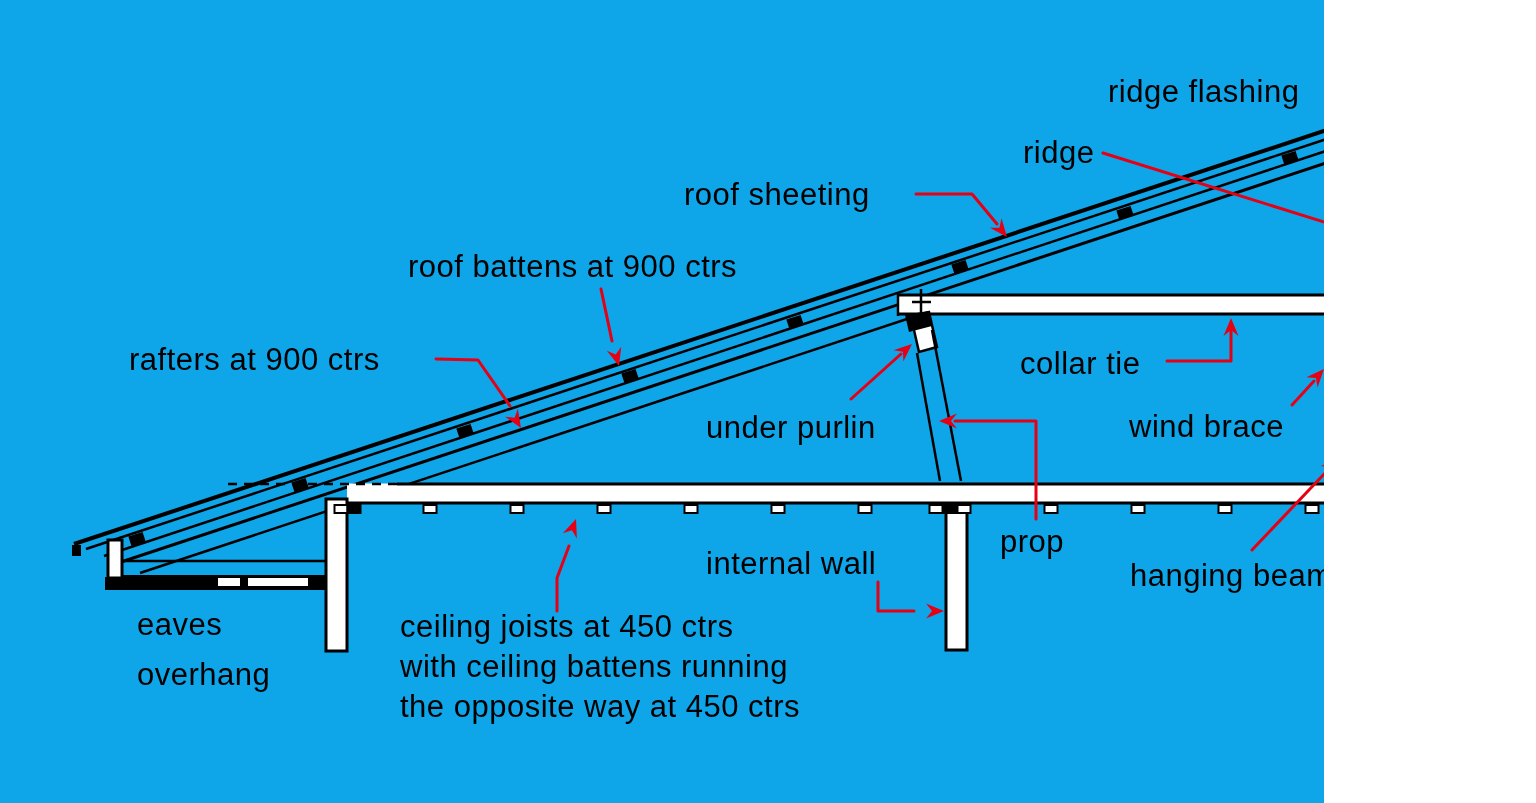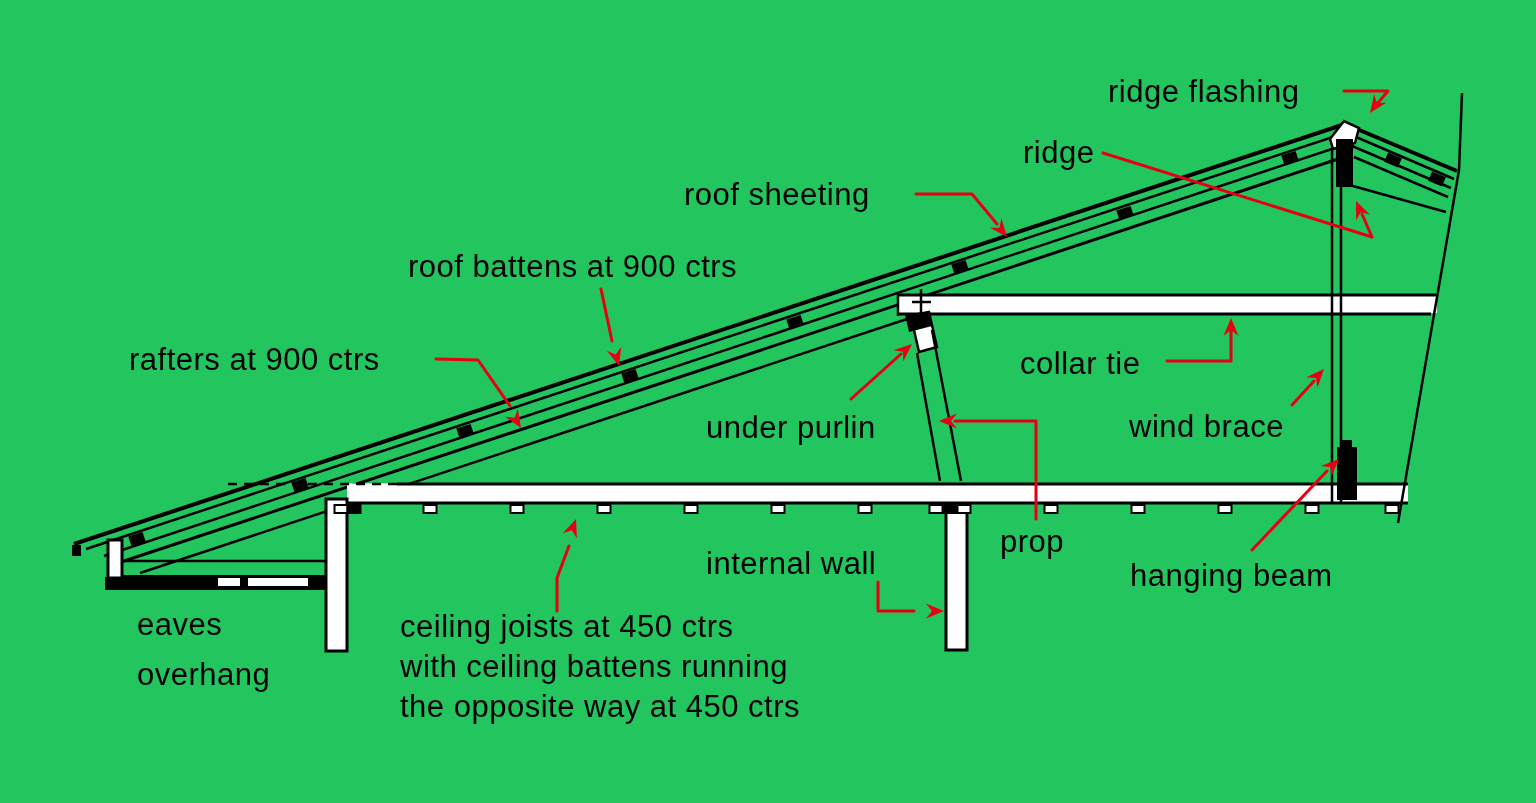--- a/index.html
+++ b/index.html
@@ -1,19 +1,19 @@
 <!DOCTYPE html>
 <html><head>
 <meta charset="utf-8">
 <style>
   html,body{margin:0;padding:0;background:#ffffff;}
   #stage{
     position:relative;
-    width:1536px;height:803px;
-    background:#22c55e;
+    width:1324px;height:803px;
+    background:#0ea5e9;
     overflow:hidden;
     font-family:"Liberation Sans", sans-serif;
   }
   svg{position:absolute;left:0;top:0;}
   .blk{stroke:#000;fill:none;}
   .lbl{
     font-family:"Liberation Sans", sans-serif;
     font-size:31px;
     letter-spacing:0.5px;
     fill:#000;

